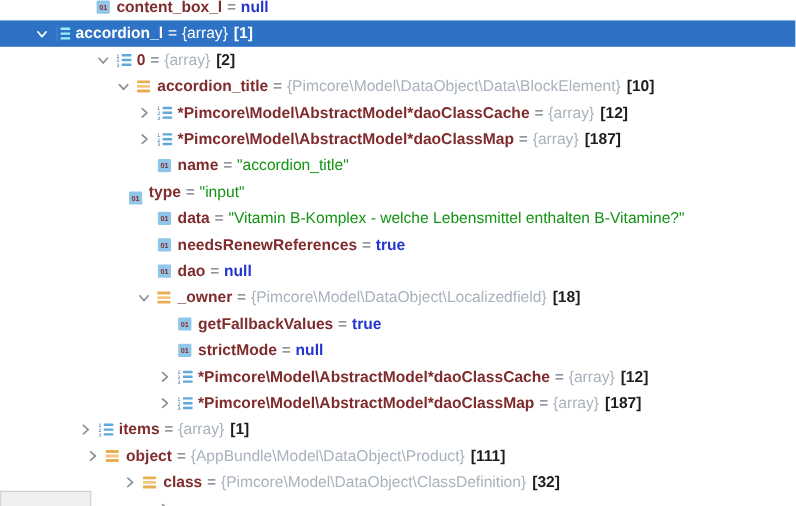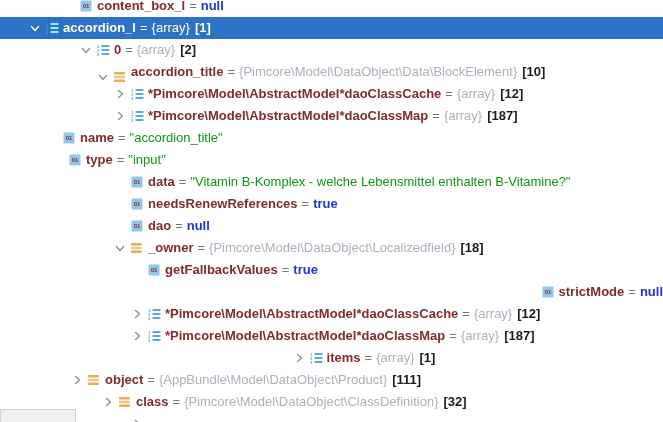--- a/index.html
+++ b/index.html
@@ -82,21 +82,21 @@
           <rect x="4.5" y="1" width="8" height="2" rx="0.5" fill="#5FA8DC"></rect>
           <rect x="4.5" y="5" width="8" height="2" rx="0.5" fill="#5FA8DC"></rect>
           <rect x="4.5" y="9" width="8" height="2" rx="0.5" fill="#5FA8DC"></rect>
         </svg>
       </span>
     <span class="nm">0</span>
     <span class="eq">=</span>
     <span class="val type">{array}</span>
     <span class="cnt">[2]</span>
   </div>
-    <div class="row" style="padding-left: 97px; align-items: flex-end;">
+    <div class="row" style="padding-left: 97px;">
     <span class="slot chev">
         <svg width="12" height="12" viewBox="0 0 12 12">
           <polyline points="2.5,4.5 6,8.5 9.5,4.5" fill="none" stroke="currentColor" stroke-width="1.4" stroke-linecap="round" stroke-linejoin="round"></polyline>
         </svg>
       </span>
     <span class="slot icn">
         <svg width="12" height="12" viewBox="0 0 12 12">
           <rect x="0" y="1" width="11" height="2.4" rx="0.6" fill="#EAAE52"></rect>
           <rect x="0" y="4.8" width="11" height="2.4" rx="0.6" fill="#F2C87E"></rect>
           <rect x="0" y="8.6" width="11" height="2.4" rx="0.6" fill="#EAAE52"></rect>
@@ -142,34 +142,34 @@
           <rect x="4.5" y="1" width="8" height="2" rx="0.5" fill="#5FA8DC"></rect>
           <rect x="4.5" y="5" width="8" height="2" rx="0.5" fill="#5FA8DC"></rect>
           <rect x="4.5" y="9" width="8" height="2" rx="0.5" fill="#5FA8DC"></rect>
         </svg>
       </span>
     <span class="nm">*Pimcore\Model\AbstractModel*daoClassMap</span>
     <span class="eq">=</span>
     <span class="val type">{array}</span>
     <span class="cnt">[187]</span>
   </div>
-    <div class="row" style="padding-left: 46px;">
+    <div class="row" style="padding-left: 114px;">
     <span class="slot chev"></span>
     <span class="slot icn">
         <svg width="12" height="12" viewBox="0 0 12 12">
           <rect x="0.5" y="0.5" width="11" height="11" rx="1" fill="#8FC6E9"></rect>
           <text x="6" y="8.3" font-size="6" font-weight="bold" text-anchor="middle" fill="#8C2B2B" font-family="sans-serif">01</text>
         </svg>
       </span>
     <span class="nm">name</span>
     <span class="eq">=</span>
     <span class="val string">"accordion_title"</span>
 
   </div>
-    <div class="row" style="padding-left: 52px;">
+    <div class="row" style="padding-left: 90px; align-items: flex-end;">
     <span class="slot chev"></span>
     <span class="slot icn">
         <svg width="12" height="12" viewBox="0 0 12 12">
           <rect x="0.5" y="0.5" width="11" height="11" rx="1" fill="#8FC6E9"></rect>
           <text x="6" y="8.3" font-size="6" font-weight="bold" text-anchor="middle" fill="#8C2B2B" font-family="sans-serif">01</text>
         </svg>
       </span>
     <span class="nm">type</span>
     <span class="eq">=</span>
     <span class="val string">"input"</span>
@@ -238,21 +238,21 @@
         <svg width="12" height="12" viewBox="0 0 12 12">
           <rect x="0.5" y="0.5" width="11" height="11" rx="1" fill="#8FC6E9"></rect>
           <text x="6" y="8.3" font-size="6" font-weight="bold" text-anchor="middle" fill="#8C2B2B" font-family="sans-serif">01</text>
         </svg>
       </span>
     <span class="nm">getFallbackValues</span>
     <span class="eq">=</span>
     <span class="val keyword">true</span>
 
   </div>
-    <div class="row" style="padding-left: 131px; justify-content: flex-end;">
+    <div class="row" style="padding-left: 131px;">
     <span class="slot chev"></span>
     <span class="slot icn">
         <svg width="12" height="12" viewBox="0 0 12 12">
           <rect x="0.5" y="0.5" width="11" height="11" rx="1" fill="#8FC6E9"></rect>
           <text x="6" y="8.3" font-size="6" font-weight="bold" text-anchor="middle" fill="#8C2B2B" font-family="sans-serif">01</text>
         </svg>
       </span>
     <span class="nm">strictMode</span>
     <span class="eq">=</span>
     <span class="val keyword">null</span>
@@ -293,21 +293,21 @@
           <rect x="4.5" y="1" width="8" height="2" rx="0.5" fill="#5FA8DC"></rect>
           <rect x="4.5" y="5" width="8" height="2" rx="0.5" fill="#5FA8DC"></rect>
           <rect x="4.5" y="9" width="8" height="2" rx="0.5" fill="#5FA8DC"></rect>
         </svg>
       </span>
     <span class="nm">*Pimcore\Model\AbstractModel*daoClassMap</span>
     <span class="eq">=</span>
     <span class="val type">{array}</span>
     <span class="cnt">[187]</span>
   </div>
-    <div class="row" style="padding-left: 65px; justify-content: center;">
+    <div class="row" style="padding-left: 65px;">
     <span class="slot chev">
         <svg width="12" height="12" viewBox="0 0 12 12">
           <polyline points="4.5,2.5 8.5,6 4.5,9.5" fill="none" stroke="currentColor" stroke-width="1.4" stroke-linecap="round" stroke-linejoin="round"></polyline>
         </svg>
       </span>
     <span class="slot icn">
         <svg width="13" height="12" viewBox="0 0 13 12">
           <text x="0" y="4" font-size="4.3" fill="#3A6E99" font-family="sans-serif">1</text>
           <text x="0" y="8" font-size="4.3" fill="#3A6E99" font-family="sans-serif">2</text>
           <text x="0" y="12" font-size="4.3" fill="#3A6E99" font-family="sans-serif">3</text>

